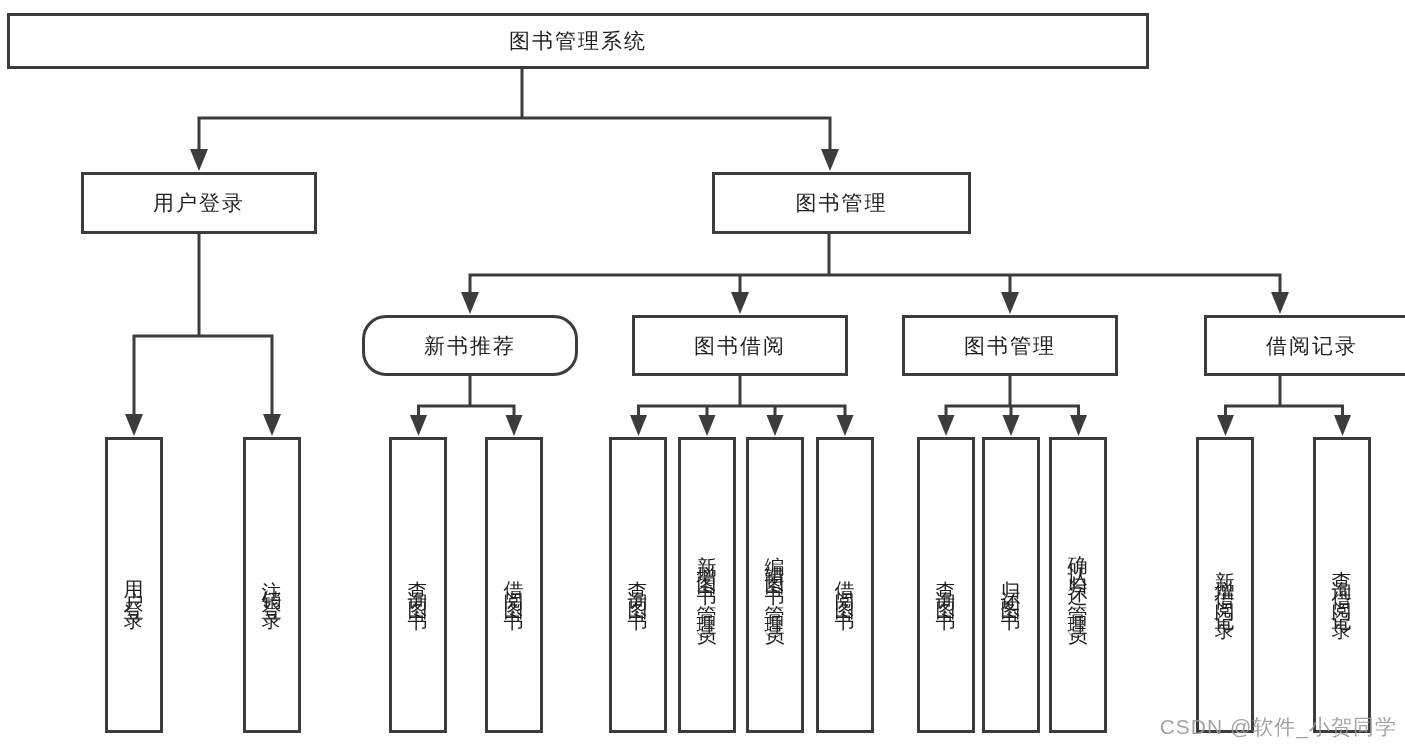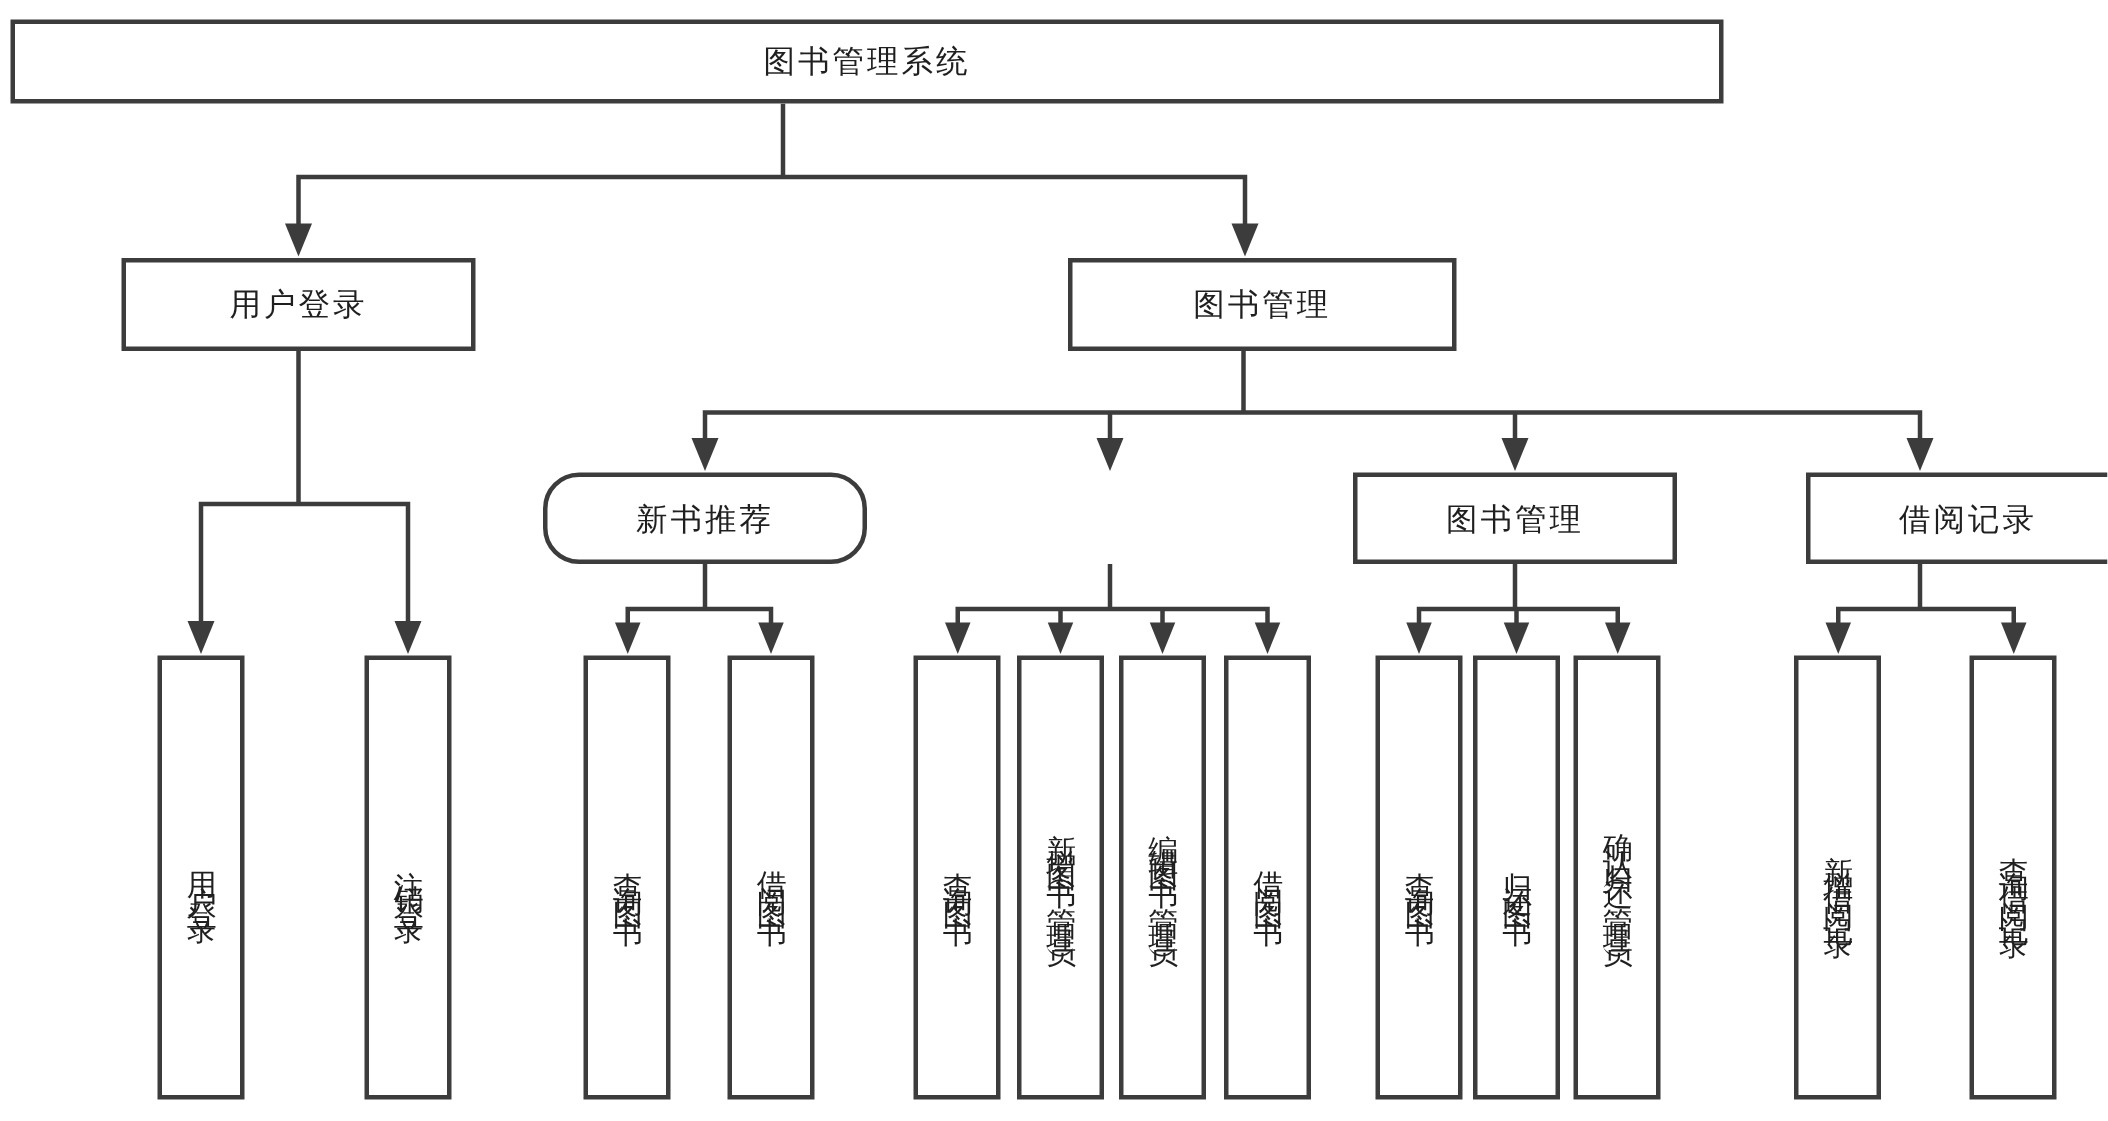--- a/index.html
+++ b/index.html
@@ -121,20 +121,23 @@
   <div class="node node-l2" style="left:81px; width:236px;">
     <span>用户登录</span>
   </div>
   <div class="node node-l2" style="left:712px; width:259px;">
     <span>图书管理</span>
   </div>
 
   <div class="node node-l3" style="left:362px; width:216px;border-radius:24px;">
     <span>新书推荐</span>
   </div>
+  <div class="node node-l3" style="left:632px; width:216px;">
+    <span>图书借阅</span>
+  </div>
   <div class="node node-l3" style="left:902px; width:216px;">
     <span>图书管理</span>
   </div>
   <div class="node node-l3" style="left:1204px; width:216px;">
     <span>借阅记录</span>
   </div>
 
   <div class="node node-leaf" style="left:105px;">
     <span class="v-label">用户登录</span>
   </div>
@@ -172,14 +175,15 @@
     <span class="v-label">确认归还（管理员）</span>
   </div>
 
   <div class="node node-leaf" style="left:1196px;">
     <span class="v-label">新增借阅记录</span>
   </div>
   <div class="node node-leaf" style="left:1313px;">
     <span class="v-label">查询借阅记录</span>
   </div>
 
+  <div id="watermark">CSDN @软件_小贺同学</div>
 
 </div>
 
 </body></html>

